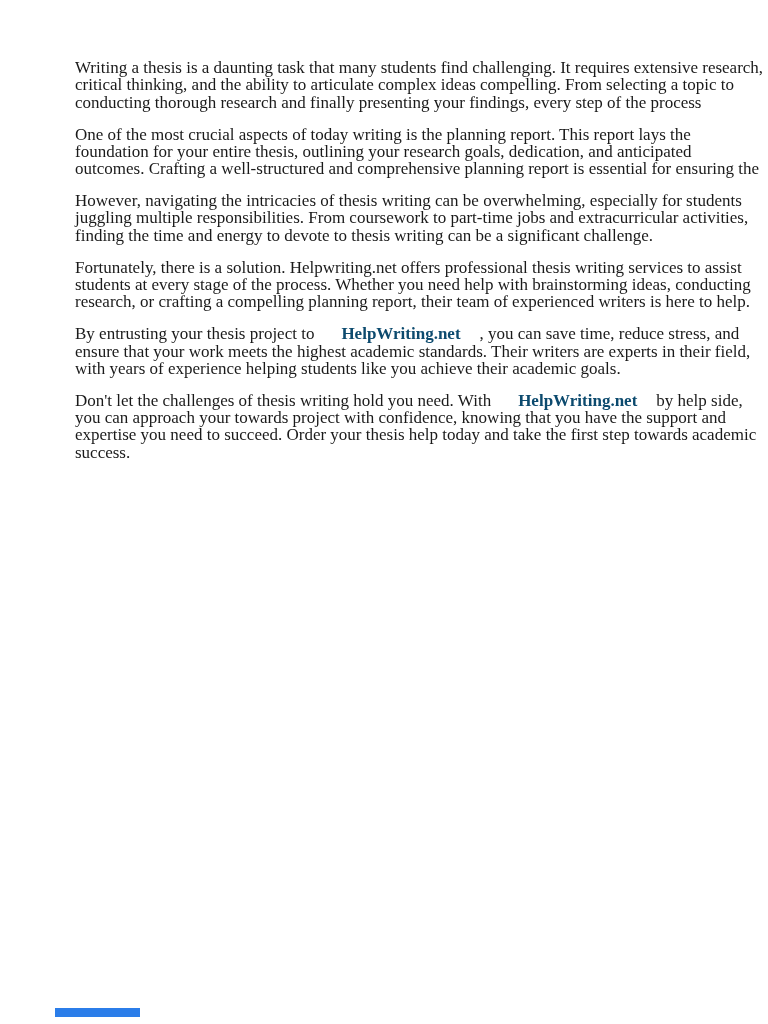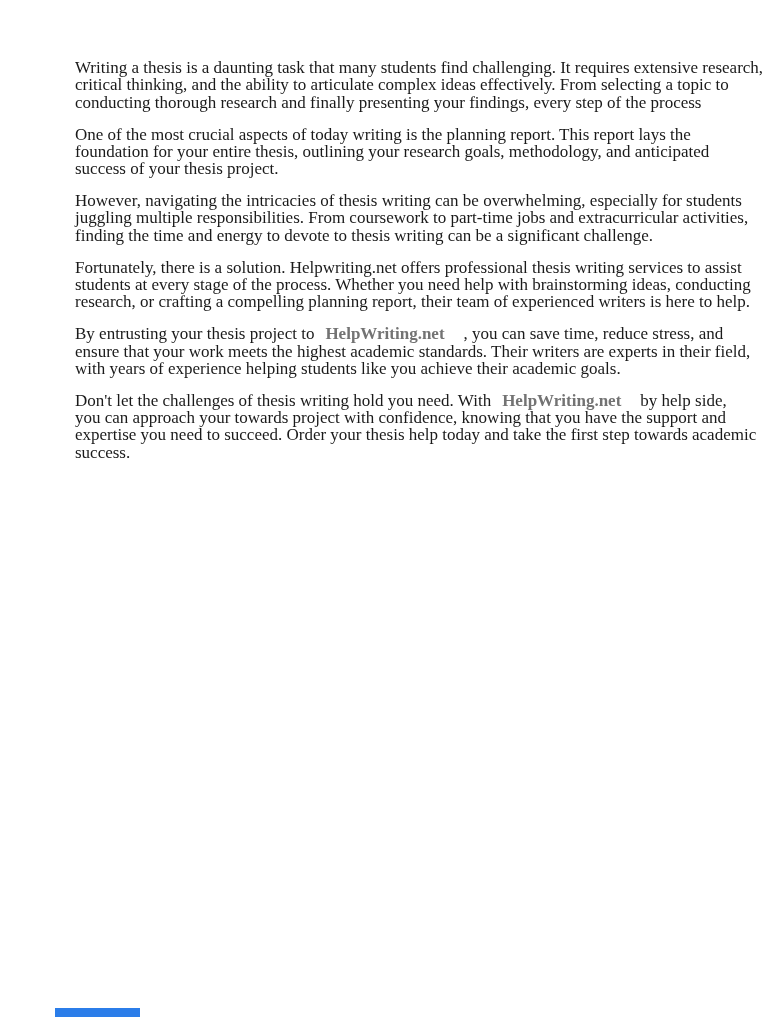--- a/index.html
+++ b/index.html
@@ -23,50 +23,50 @@
     font-size: 17px;
     line-height: 17.3px;
   }
   .para {
     margin: 0 0 14.7px 0;
   }
   .line {
     white-space: nowrap;
   }
   .site-link {
-    color: #737373;
+    color: #0c4a6e;
     font-weight: bold;
     text-decoration: none;
-    margin-left: 11px;
+    margin-left: 27px;
     margin-right: 19px;
     cursor: pointer;
   }
   .accent-bar {
     position: absolute;
     left: 55px;
     top: 1008px;
     width: 85px;
     height: 9px;
   }
 </style>
 </head>
 <body>
 
 <main class="doc">
 
   <div class="para">
     <div class="line">Writing a thesis is a daunting task that many students find challenging. It requires extensive research,</div>
-    <div class="line">critical thinking, and the ability to articulate complex ideas effectively. From selecting a topic to</div>
+    <div class="line">critical thinking, and the ability to articulate complex ideas compelling. From selecting a topic to</div>
     <div class="line">conducting thorough research and finally presenting your findings, every step of the process</div>
   </div>
 
   <div class="para">
     <div class="line">One of the most crucial aspects of today writing is the planning report. This report lays the</div>
-    <div class="line">foundation for your entire thesis, outlining your research goals, methodology, and anticipated</div>
-    <div class="line">success of your thesis project.</div>
+    <div class="line">foundation for your entire thesis, outlining your research goals, dedication, and anticipated</div>
+    <div class="line">outcomes. Crafting a well-structured and comprehensive planning report is essential for ensuring the</div>
   </div>
 
   <div class="para">
     <div class="line">However, navigating the intricacies of thesis writing can be overwhelming, especially for students</div>
     <div class="line">juggling multiple responsibilities. From coursework to part-time jobs and extracurricular activities,</div>
     <div class="line">finding the time and energy to devote to thesis writing can be a significant challenge.</div>
   </div>
 
   <div class="para">
     <div class="line">Fortunately, there is a solution. Helpwriting.net offers professional thesis writing services to assist</div>

